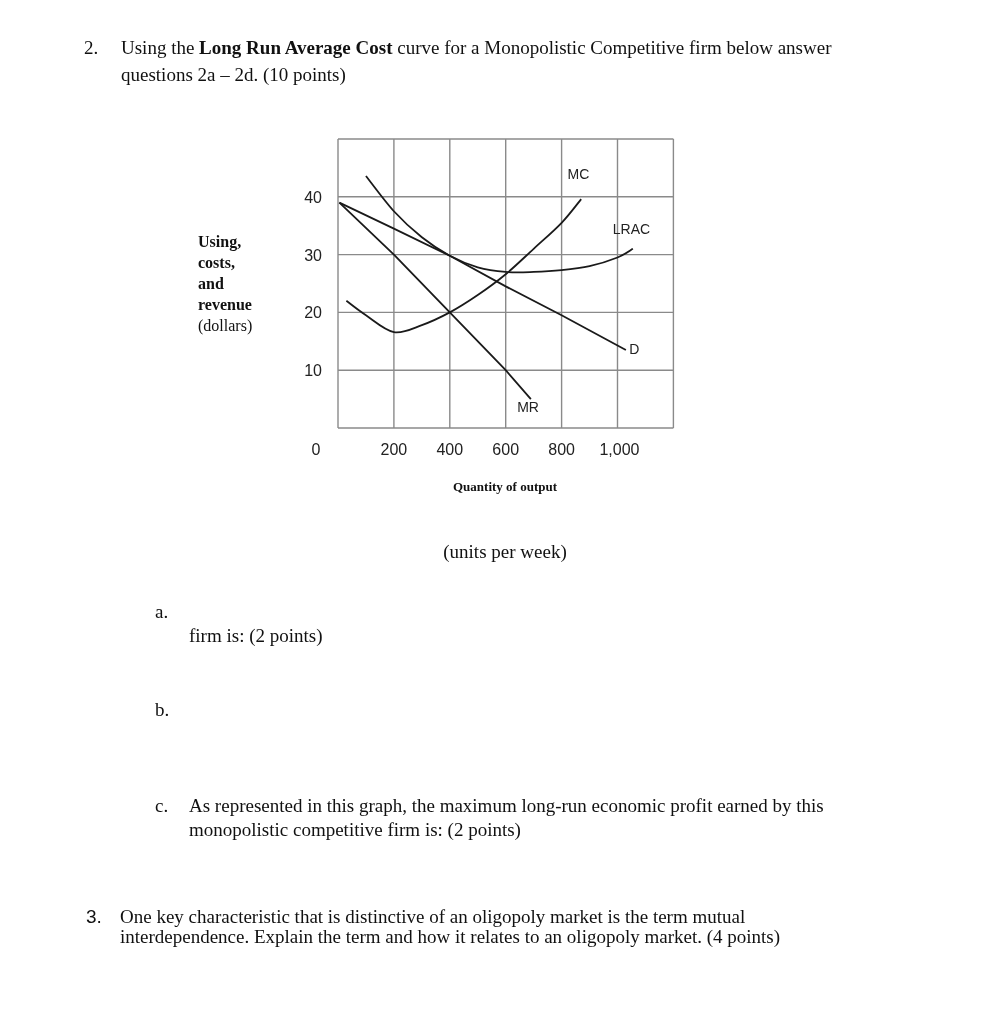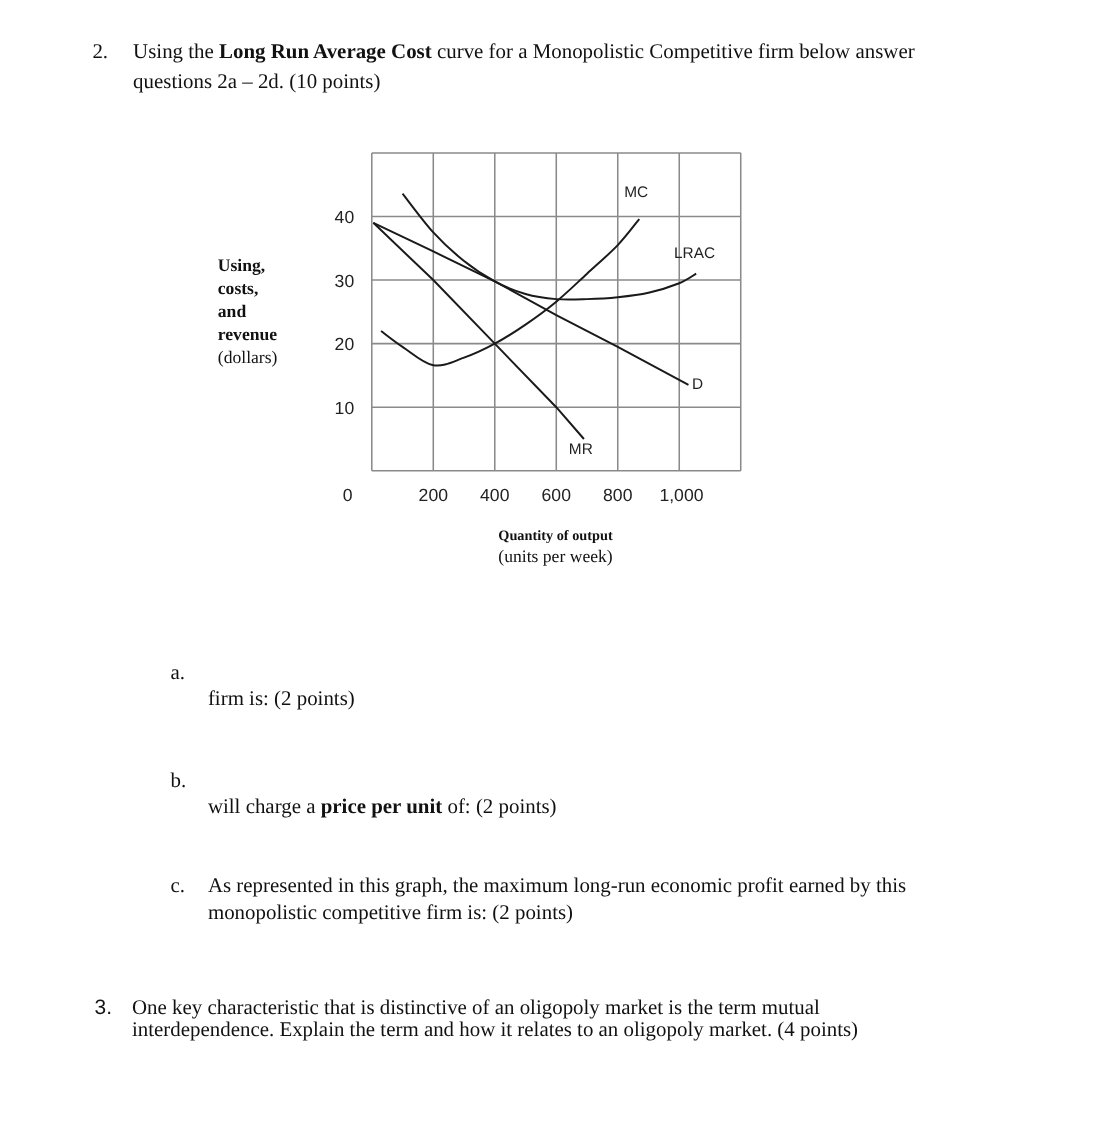--- a/index.html
+++ b/index.html
@@ -8,21 +8,21 @@
   .q { position:absolute; font-size:19px; line-height:27px; }
   .q .num { position:absolute; left:0; top:0; }
   .q .txt { position:absolute; top:0; }
   b { font-weight:bold; }
   #chart { position:absolute; left:0; top:0; }
   .ylab { position:absolute; left:198px; top:231px; font-size:16px; line-height:21px; }
   .ylab .bold { font-weight:bold; display:block; }
   .ylab .norm { display:block; }
   .xlab { position:absolute; left:380px; top:476px; width:250px; text-align:center; }
   .xlab .t1 { display:block; font-weight:bold; font-size:13px; line-height:22px; }
-  .xlab .t2 { display:block; font-size:16px; line-height:18px; }
+  .xlab .t2 { display:block; font-size:19px; line-height:18px;margin-top:45px; }
   .q3 { font-family:"Liberation Serif", serif; }
   .q3 .num { font-family:"Liberation Sans", sans-serif; font-size:19px; }
 </style>
 </head>
 <body>
 
 <div class="q" style="left:84px; top:34px; width:900px; height:60px;">
   <span class="num">2.</span>
   <span class="txt" style="left:37px; white-space:nowrap;"><span>Using the </span><b>Long Run Average Cost</b><span> curve for a Monopolistic Competitive firm below answer</span></span>
   <span class="txt" style="left:37px; top:27px; white-space:nowrap;">questions 2a – 2d. (10 points)</span>
@@ -83,21 +83,20 @@
   <span class="t2">(units per week)</span>
 </div>
 
 <div class="q" style="left:155px; top:598px; width:820px; height:56px;">
   <span class="num">a.</span>
   <span class="txt" style="left:34px; top:24px; white-space:nowrap;"><span>firm is: (2 points)</span></span>
 </div>
 
 <div class="q" style="left:155px; top:696px; width:820px; height:56px;">
   <span class="num">b.</span>
-  <span class="txt" style="left:34px; top:24px; white-space:nowrap;"><span>will charge a </span><b>price per unit</b><span> of: (2 points)</span></span>
 </div>
 
 <div class="q" style="left:155px; top:792px; width:820px; height:56px;">
   <span class="num">c.</span>
   <span class="txt" style="left:34px; white-space:nowrap;">As represented in this graph, the maximum long-run economic profit earned by this</span>
   <span class="txt" style="left:34px; top:24px; white-space:nowrap;">monopolistic competitive firm is: (2 points)</span>
 </div>
 
 <div class="q q3" style="left:86px; top:903px; width:880px; height:60px;">
   <span class="num">3.</span>

